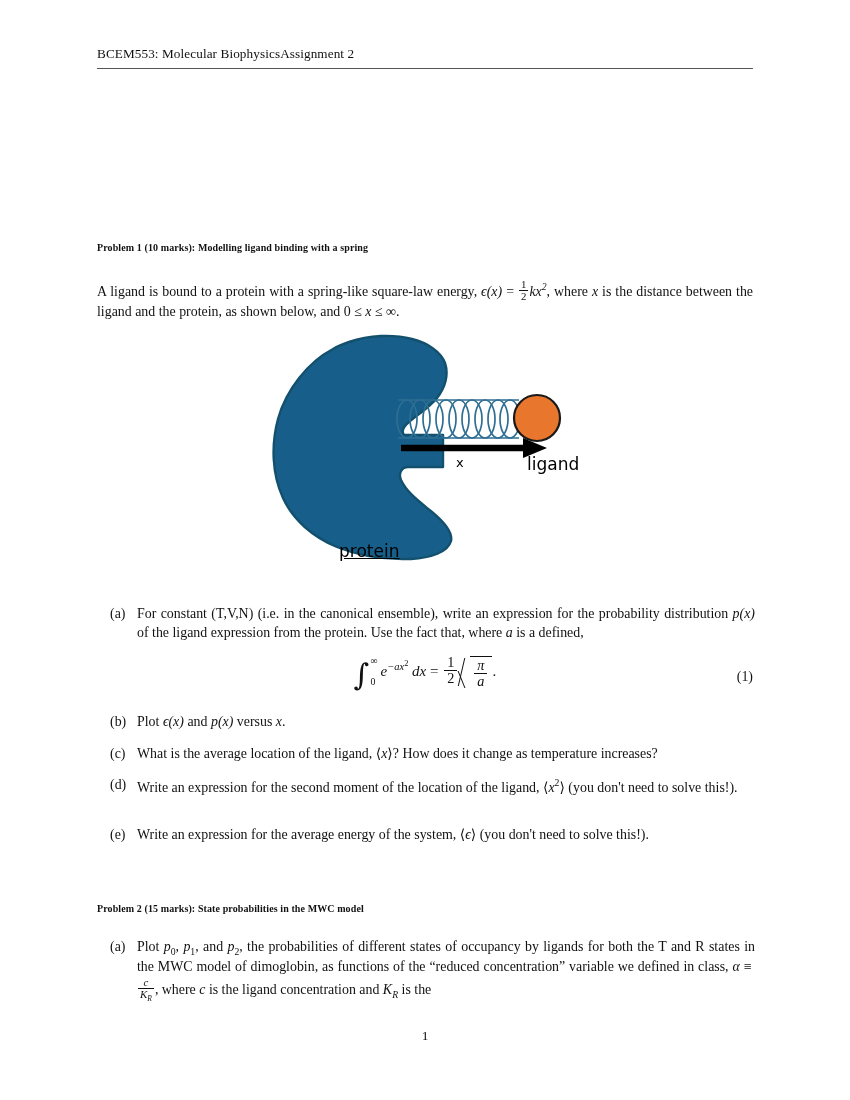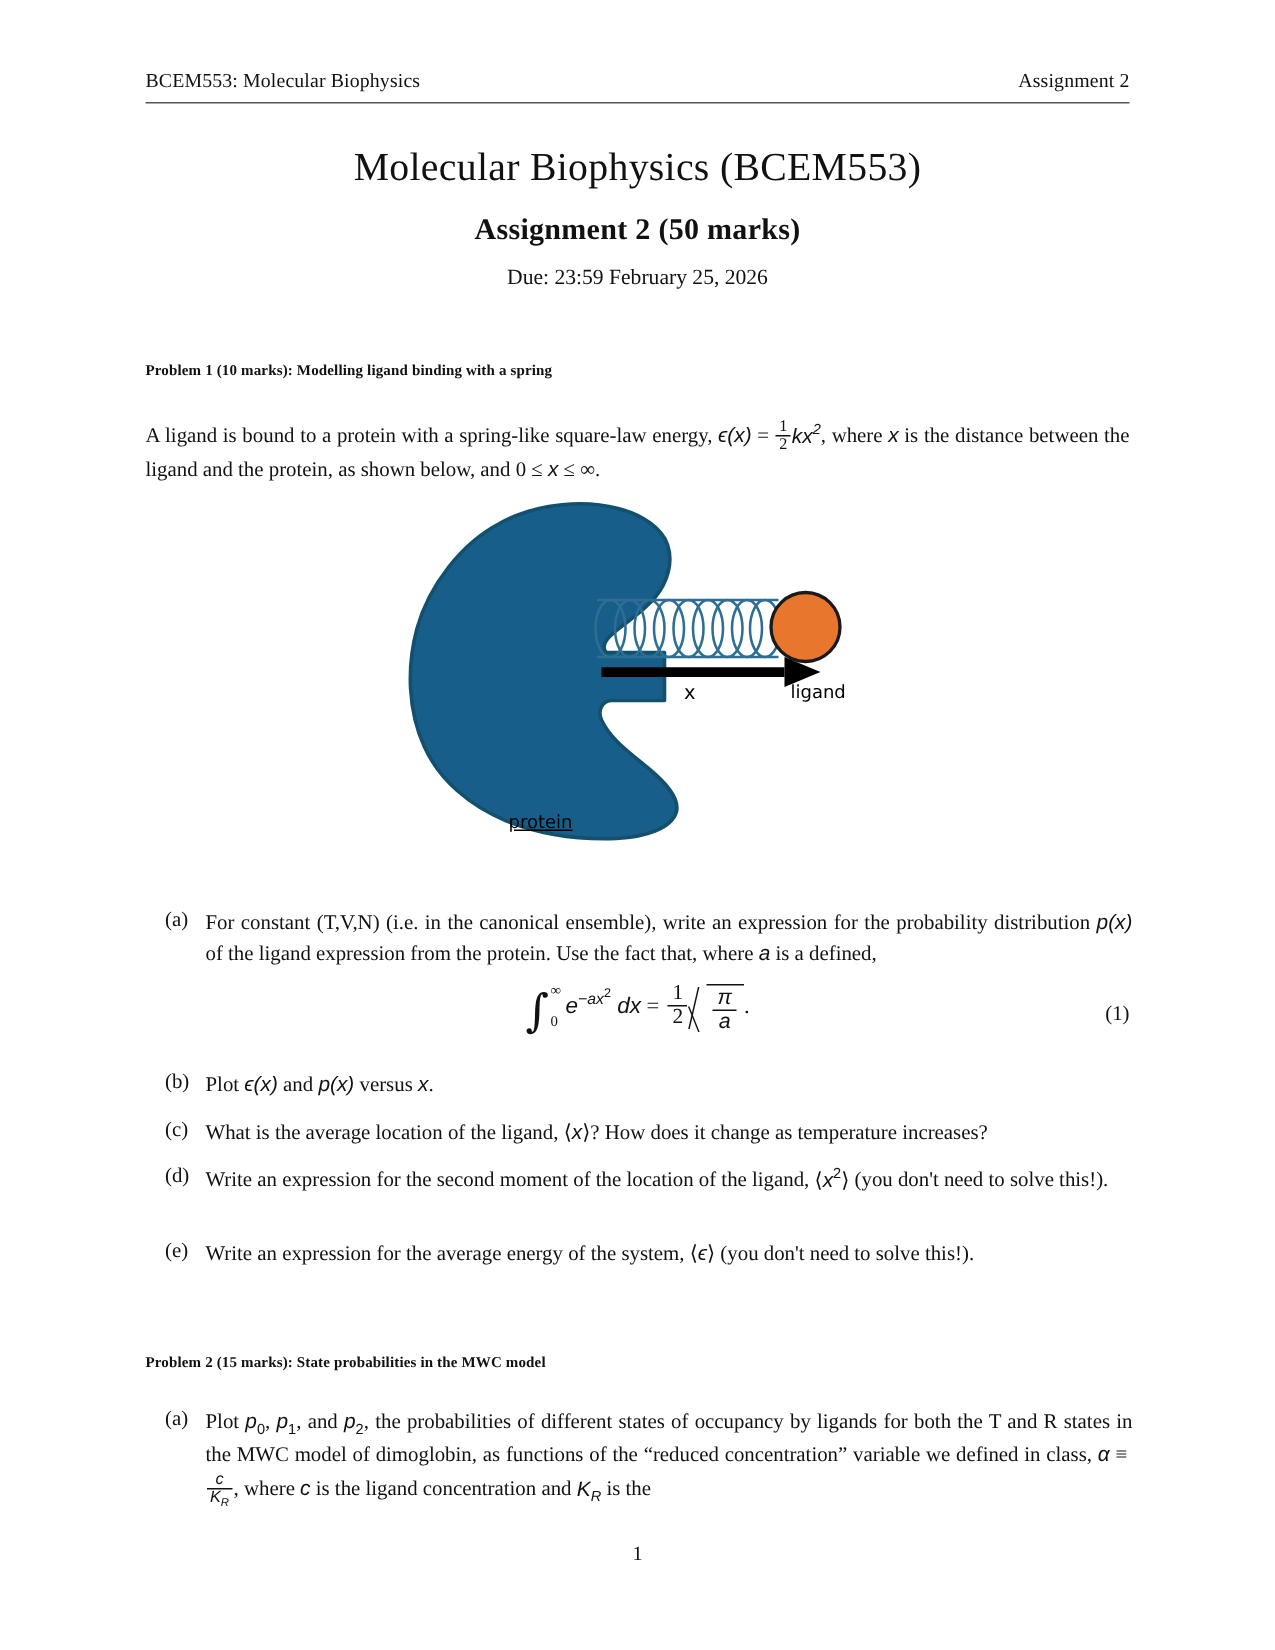--- a/index.html
+++ b/index.html
@@ -22,21 +22,21 @@
     height: 1100px;
   }
 
   
   .runhead {
     position: absolute;
     left: 97px;
     top: 46px;
     width: 656px;
     display: flex;
-    justify-content: space-between;
+    justify-content: flex-start;
     align-items: baseline;
     font-size: 13.2px;
     letter-spacing: 0.1px;
   }
   .runhead-rule {
     position: absolute;
     left: 97px;
     top: 68px;
     width: 656px;
     height: 1px;
@@ -133,21 +133,21 @@
     font-size: 15px;
   }
   .eq-number {
     position: absolute;
     right: 0;
     top: 14px;
     font-size: 13.9px;
   }
 
   
-  .mi { font-style: italic; font-family: Liberation Sans, sans-serif; }
+  .mi { font-style: italic; font-family: Liberation Serif, serif; }
   .sup { font-size: 0.7em; vertical-align: super; font-style: italic; }
   .supn { font-size: 0.7em; vertical-align: super; font-style: normal; }
   .sub { font-size: 0.7em; vertical-align: sub; font-style: italic; }
 
   .frac {
     display: inline-block;
     vertical-align: -0.42em;
     text-align: center;
     font-size: 0.78em;
     line-height: 1.06;
@@ -223,21 +223,21 @@
   .figure {
     position: absolute;
     left: 265px;
     top: 330px;
     width: 320px;
     height: 240px;
   }
   .fig-label {
     position: absolute;
     font-family: "DejaVu Sans", "Liberation Sans", sans-serif;
-    font-size: 12px;
+    font-size: 17px;
     color: #000;
     white-space: nowrap;
   }
   #fig-label-protein { left: 74px; top: 211px; text-decoration: underline; }
   #fig-label-ligand  { left: 262px; top: 124px; }
   #fig-label-x       { left: 191px; top: 125px; font-size: 13px; }
 
   
   .page-number {
     position: absolute;
@@ -252,25 +252,20 @@
 <body>
 
 <div class="page">
 
   <div class="runhead">
     <span>BCEM553: Molecular Biophysics</span>
     <span>Assignment 2</span>
   </div>
   <div class="runhead-rule"></div>
 
-  <div class="title-block">
-    <div class="doc-title">Molecular Biophysics (BCEM553)</div>
-    <div class="doc-subtitle">Assignment 2 (50 marks)</div>
-    <div class="doc-due">Due: 23:59 February 25, 2026</div>
-  </div>
 
   <div class="section-heading" id="prob1-heading">Problem 1 (10 marks): Modelling ligand binding with a spring</div>
 
   <div class="body-par" id="prob1-intro">
     <span>A ligand is bound to a protein with a spring-like square-law energy, </span><span class="mi">ϵ(<span class="mi">x</span>)</span><span> = </span><span class="frac"><span class="num">1</span><span class="den">2</span></span><span class="mi">kx<span class="sup">2</span></span><span>, where </span><span class="mi">x</span><span> is the distance between the ligand and the protein, as shown below, and </span><span>0 ≤ <span class="mi">x</span> ≤ ∞</span><span>.</span>
   </div>
 
   <div class="figure">
     <svg width="320" height="240" viewBox="0 0 320 240">
 

